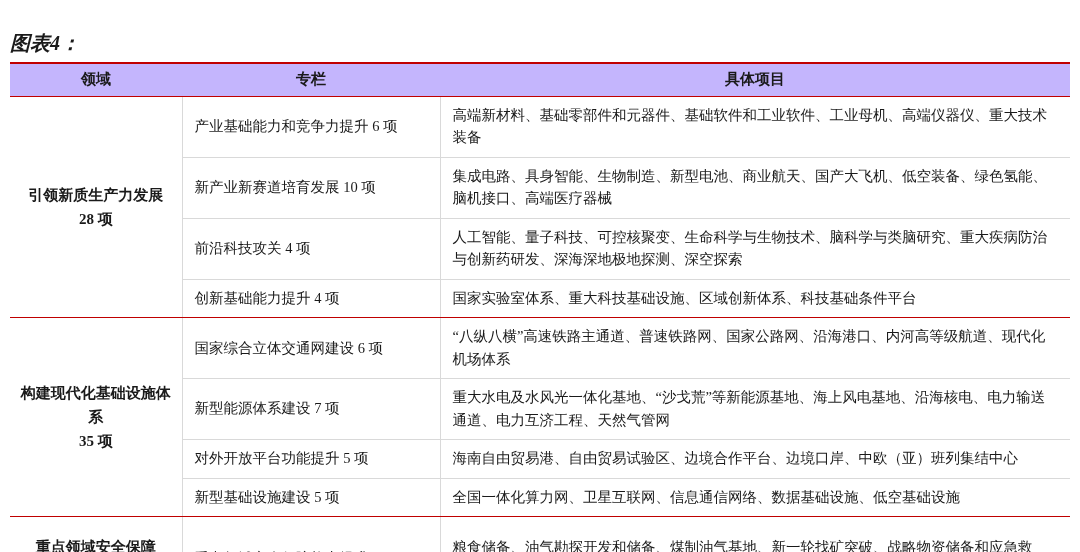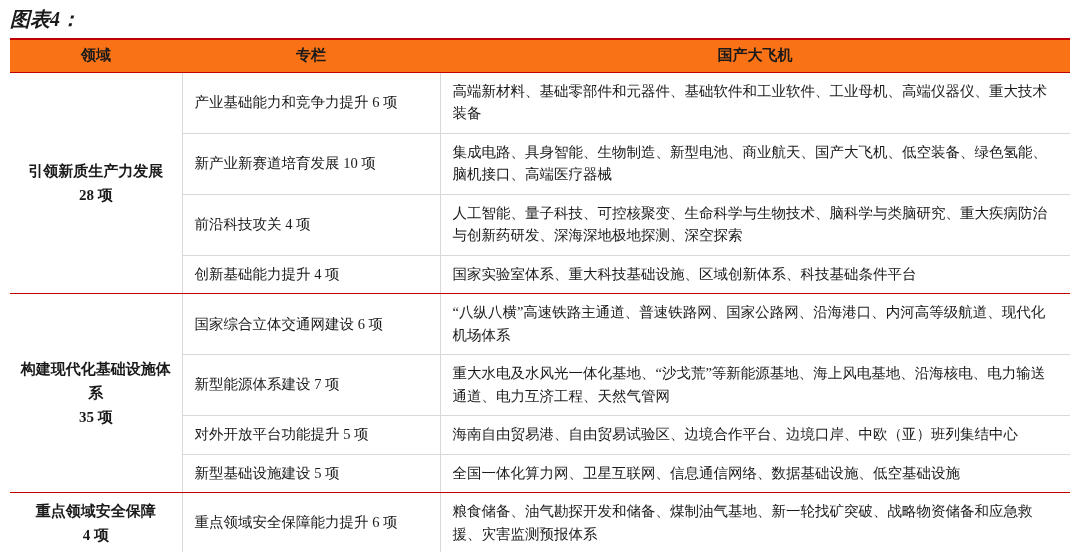--- a/index.html
+++ b/index.html
@@ -13,20 +13,21 @@
     height: 552px;
     font-family: "Liberation Serif", "DejaVu Serif", serif;
     color: #1a1a1a;
     overflow: hidden;
   }
   .page {
     position: relative;
     width: 1080px;
     height: 452px;
     padding: 0;
+    margin-top: 24px;
   }
   
   .title-row {
     display: flex;
     align-items: baseline;
     padding: 6px 8px 6px 10px;
     height: 38px;
   }
   .title-label {
     font-weight: bold;
@@ -53,21 +54,21 @@
   table.main col.c2 { width: 258px; }
   table.main col.c3 { width: 630px; }
 
   thead th {
     font-weight: bold;
     font-size: 15px;
     text-align: center;
     padding: 6px 4px 7px;
     border-top: 2.5px solid #c00000;
     border-bottom: 1px solid #c00000;
-    background: #f97316;
+    background: #c4b5fd;
   }
   tbody td {
     font-size: 14.5px;
     line-height: 1.55;
     padding: 7px 10px 8px;
     vertical-align: middle;
     border-bottom: 1px solid #d9d9d9;
   }
   tbody tr.group-end > td {
     border-bottom: 1.6px solid #c00000;
@@ -75,21 +76,21 @@
   tbody tr.last-row > td {
     border-bottom: 2.5px solid #c00000;
   }
   td.domain {
     text-align: center;
     font-weight: bold;
     font-size: 15px;
     line-height: 1.6;
     border-right: 1px solid #d9d9d9;
     border-bottom: 1.6px solid #c00000;
-    padding: 6px 6px;
+    padding: 18px 6px;
   }
   td.domain.lastdomain {
     border-bottom: 2.5px solid #c00000;
   }
   td.column {
     border-right: 1px solid #d9d9d9;
     text-align: left;
     padding-left: 12px;
   }
   td.items {
@@ -112,21 +113,21 @@
   <table class="main">
     <colgroup>
       <col class="c1">
         <col class="c2">
         <col class="c3">
     </colgroup>
     <thead>
       <tr>
         <th>领域</th>
         <th>专栏</th>
-        <th>国产大飞机</th>
+        <th>具体项目</th>
       </tr>
     </thead>
     <tbody>
 
       <tr>
         <td class="domain" rowspan="4">
           <span class="domain-name">引领新质生产力发展</span>
           <span class="domain-count">28 项</span>
         </td>
         <td class="column">产业基础能力和竞争力提升 6 项</td>

